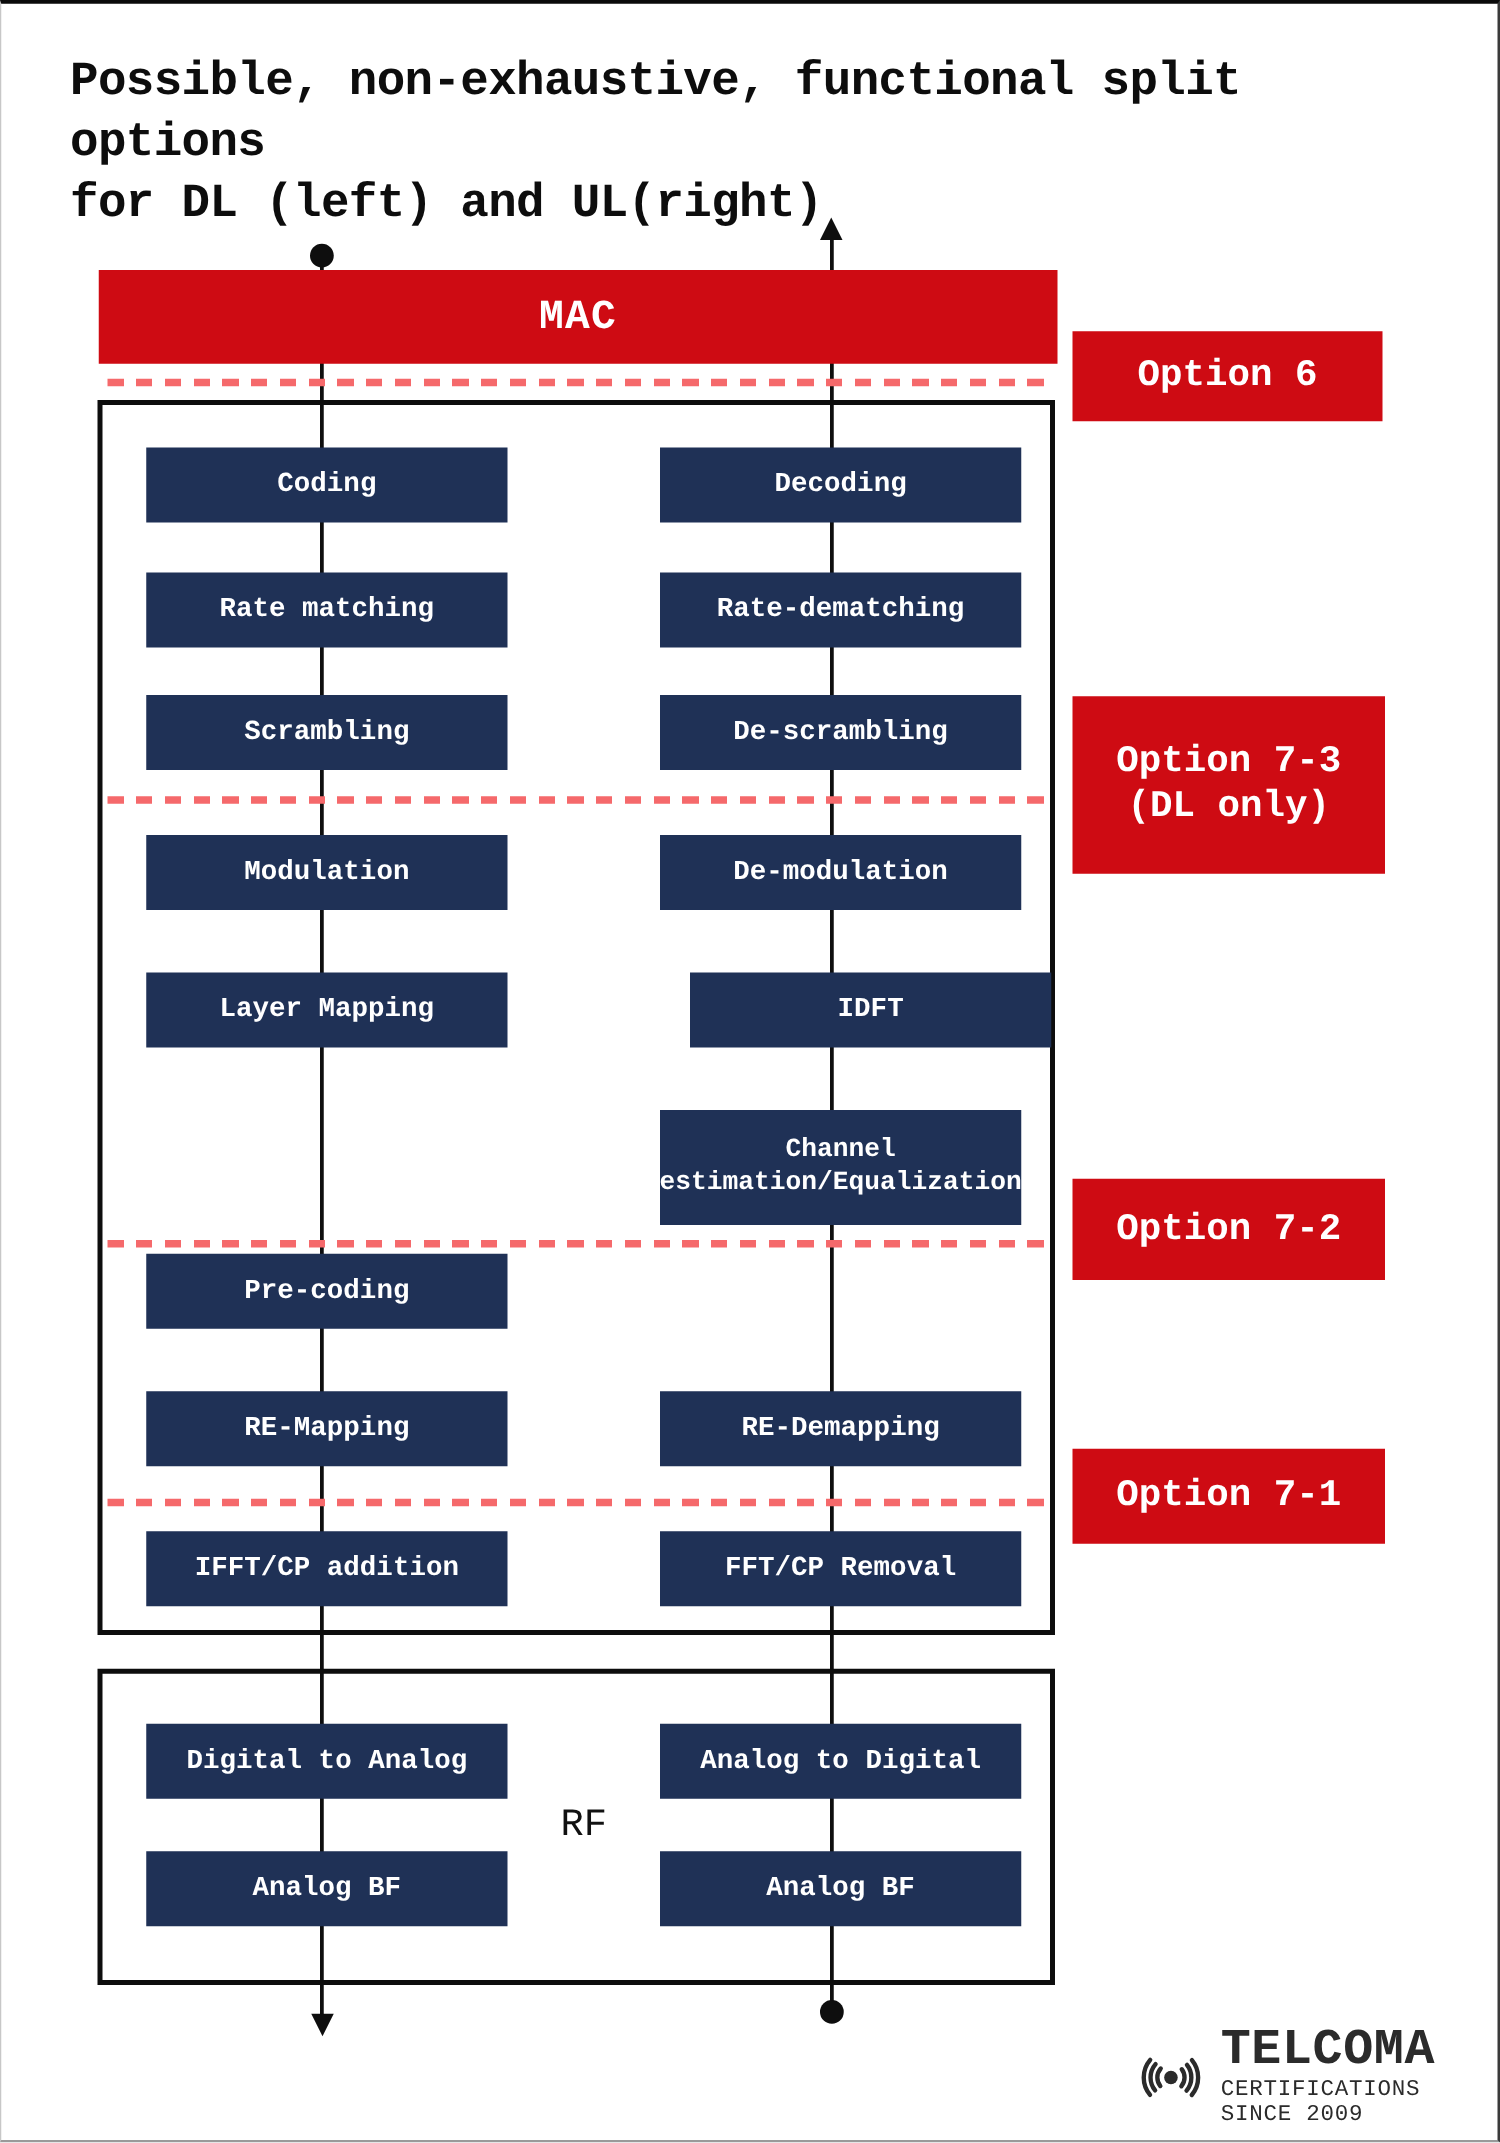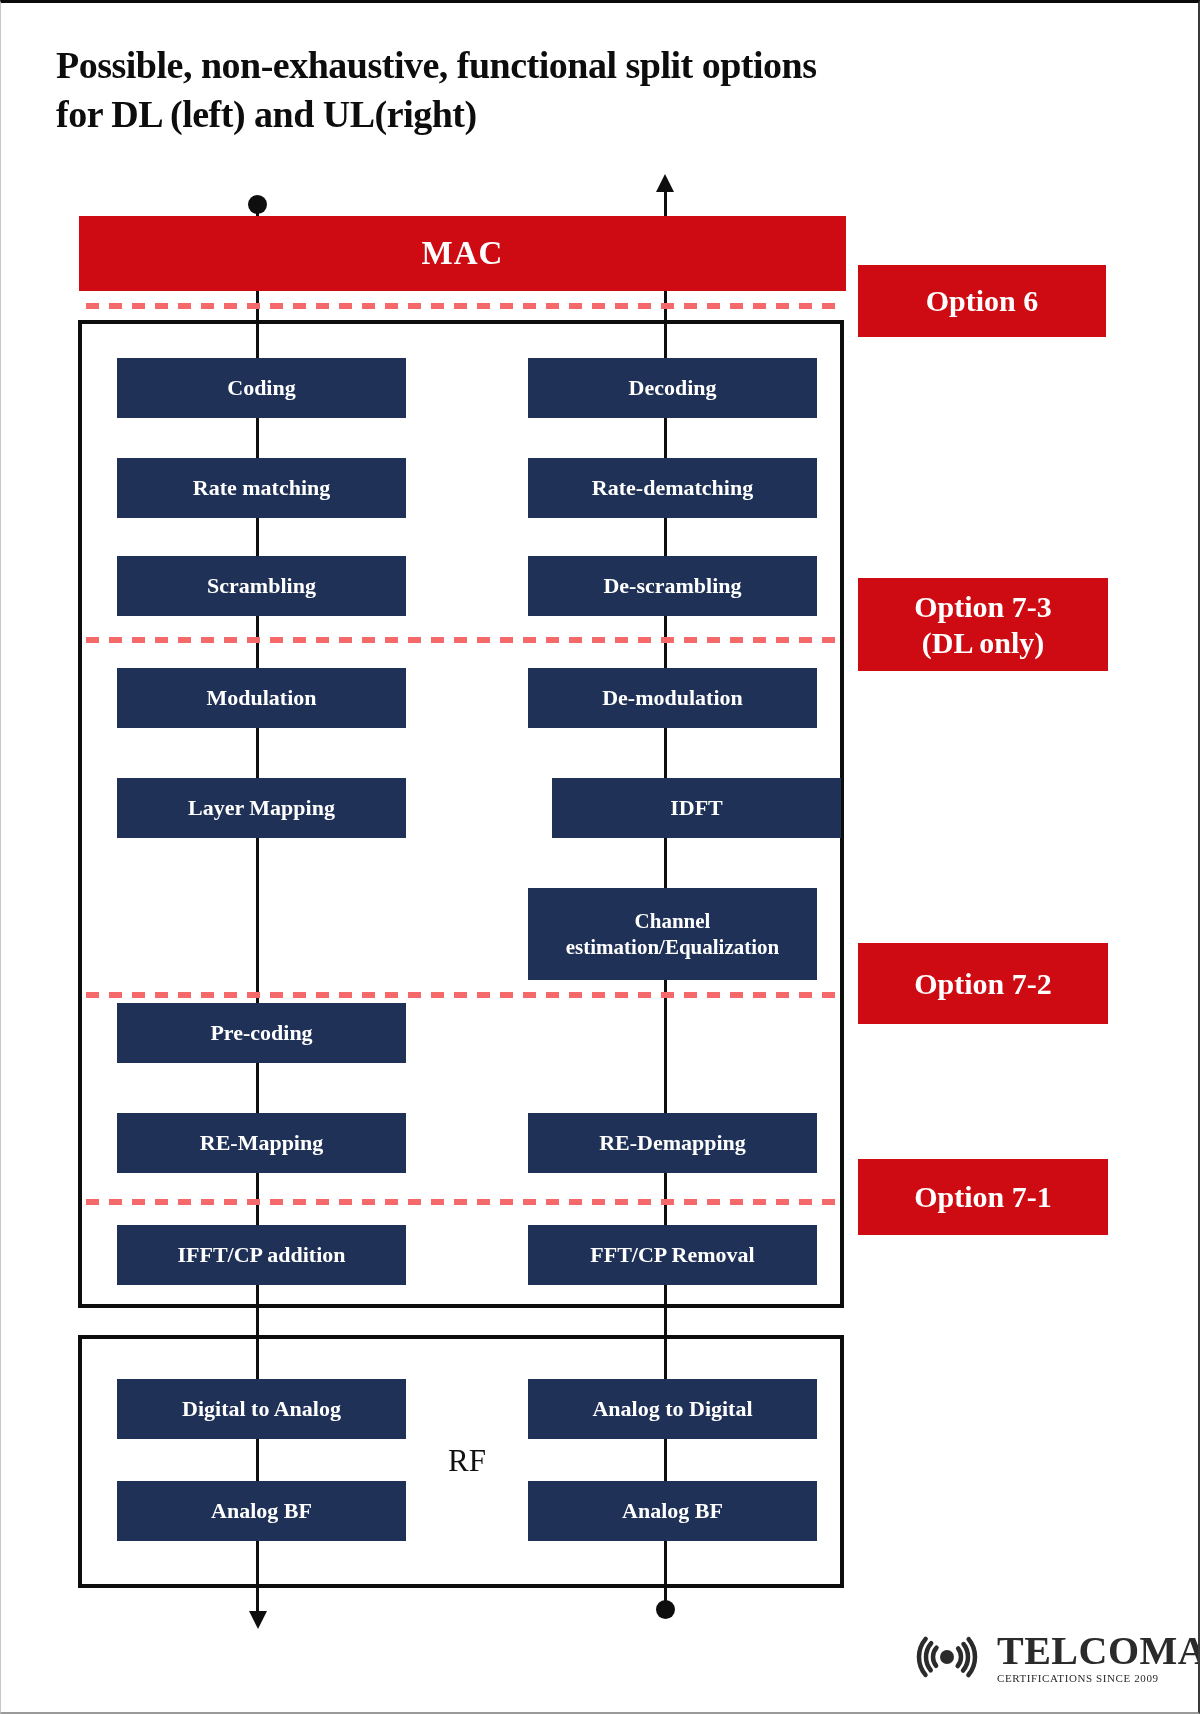--- a/index.html
+++ b/index.html
@@ -1,18 +1,18 @@
 <!DOCTYPE html>
 <html><head>
 <meta charset="utf-8">
 <style>
   html,body{margin:0;padding:0;background:#fff;}
   .canvas{
     position:relative;width:1200px;height:1714px;background:#ffffff;
-    font-family:Liberation Serif, serif;overflow:hidden;box-sizing:border-box;
+    font-family:Liberation Mono, monospace;overflow:hidden;box-sizing:border-box;
     border-top:3px solid #0a0a0a;border-right:2px solid #3a3a3a;
     border-left:1px solid #c7c7c7;border-bottom:2px solid #9a9a9a;
   }
   .title{
     position:absolute;left:55px;top:38px;width:1050px;
     font-size:38px;line-height:49px;font-weight:700;color:#0d0d0d;letter-spacing:-0.5px;
   }
   
   .vline{position:absolute;width:3px;background:#0e0e0e;z-index:1;}
   .dot{position:absolute;width:19px;height:19px;border-radius:50%;background:#0e0e0e;z-index:3;}
@@ -42,21 +42,21 @@
   
   .dash{
     position:absolute;left:85px;width:753px;height:6px;z-index:5;
     background:repeating-linear-gradient(90deg,#F5696B 0 13px,transparent 13px 23px);
   }
   .rf-label{position:absolute;left:416px;top:1440px;width:100px;text-align:center;font-size:31px;font-weight:400;color:#111;z-index:4;}
   
   .logo{position:absolute;left:900px;top:1618px;display:flex;align-items:center;z-index:4;}
   .logo-text{display:flex;flex-direction:column;align-items:flex-start;margin-left:4px;}
   .logo-name{font-size:40px;font-weight:700;color:#2b2b2b;letter-spacing:0.5px;line-height:40px;}
-  .logo-tagline{font-size:11px;font-weight:400;color:#2b2b2b;letter-spacing:0.6px;margin-top:1px;}
+  .logo-tagline{font-size:18px;font-weight:400;color:#2b2b2b;letter-spacing:0.6px;margin-top:1px;}
 </style>
 </head>
 <body>
 
 <div class="canvas">
 
   <div class="title">
     <div>Possible, non-exhaustive, functional split options</div>
     <div>for DL (left) and UL(right)</div>
   </div>
@@ -73,21 +73,21 @@
   </div>
 
   <div class="dash" style="top:300px;"></div>
   <div class="dash" style="top:634px;"></div>
   <div class="dash" style="top:989px;"></div>
   <div class="dash" style="top:1196px;"></div>
 
   <div class="opt" style="top:262px;width:248px;height:72px;">
     <span>Option 6</span>
   </div>
-  <div class="opt" style="top:575px;width:250px;height:93px;">
+  <div class="opt" style="top:554px;width:250px;height:142px;">
     <span>Option 7-3</span>
     <span>(DL only)</span>
   </div>
   <div class="opt" style="top:940px;width:250px;height:81px;">
     <span>Option 7-2</span>
   </div>
   <div class="opt" style="top:1156px;width:250px;height:76px;">
     <span>Option 7-1</span>
   </div>
 

